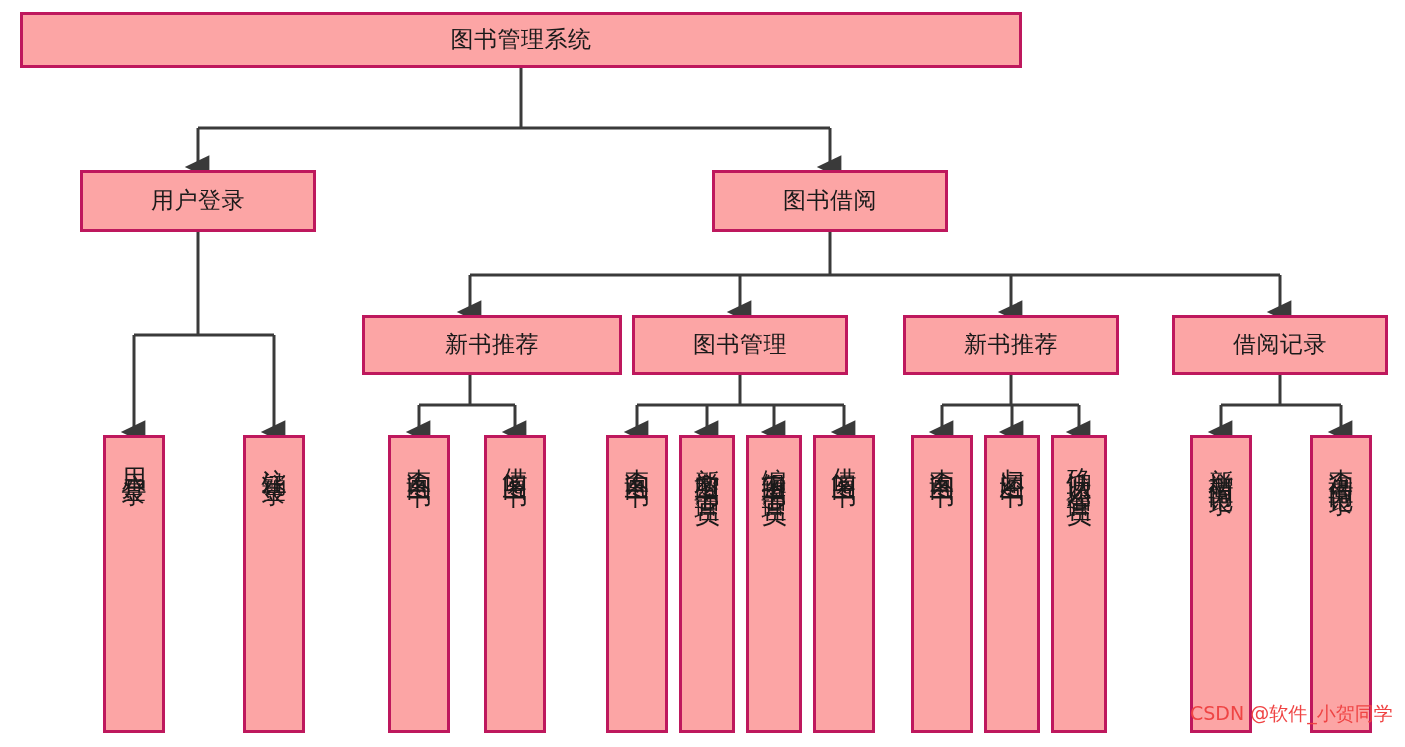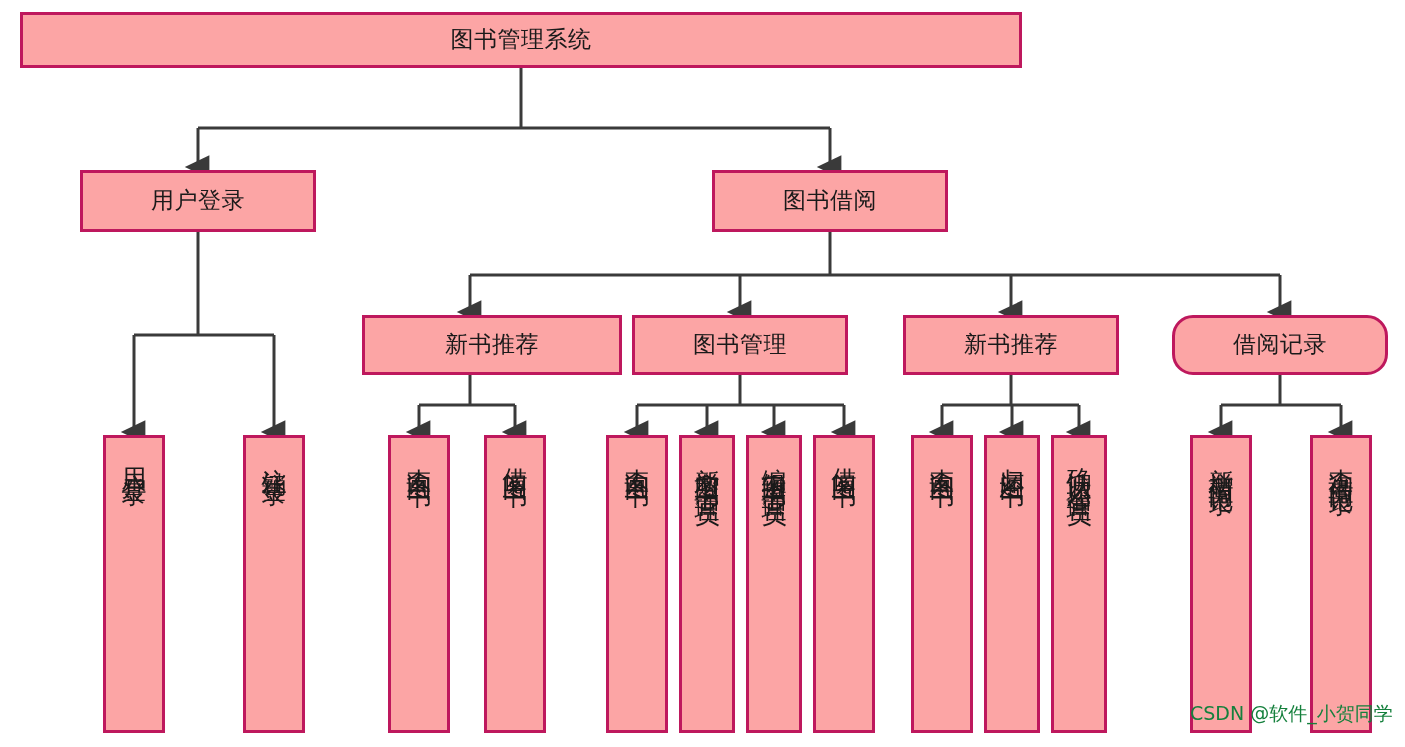--- a/index.html
+++ b/index.html
@@ -52,21 +52,21 @@
     font-size: 25px;
     letter-spacing: 5px;
     line-height: 1;
     white-space: nowrap;
   }
   .watermark {
     position: absolute;
     left: 1190px;
     top: 701px;
     font-size: 19px;
-    color: #15803d;
+    color: #ef4444;
     white-space: nowrap;
     font-family: "DejaVu Sans", "Liberation Sans", sans-serif;
   }
 </style>
 </head>
 <body>
 
 <div id="canvas">
 
   <svg class="edges" viewBox="0 0 1405 747">
@@ -124,21 +124,21 @@
       </div>
       <div class="node horiz" style="left: 362px; top: 315px; width: 260px; height: 60px;">
         <span class="lbl">新书推荐</span>
       </div>
       <div class="node horiz" style="left: 632px; top: 315px; width: 216px; height: 60px;">
         <span class="lbl">图书管理</span>
       </div>
       <div class="node horiz" style="left: 903px; top: 315px; width: 216px; height: 60px;">
         <span class="lbl">新书推荐</span>
       </div>
-      <div class="node horiz" style="left: 1172px; top: 315px; width: 216px; height: 60px; border-radius: 21px;">
+      <div class="node horiz" style="left: 1172px; top: 315px; width: 216px; height: 60px;">
         <span class="lbl">借阅记录</span>
       </div>
       <div class="node vert" style="left: 103px; top: 435px; width: 62px; height: 298px;">
         <span class="lbl">用户登录</span>
       </div>
       <div class="node vert" style="left: 243px; top: 435px; width: 62px; height: 298px;">
         <span class="lbl">注销登录</span>
       </div>
       <div class="node vert" style="left: 388px; top: 435px; width: 62px; height: 298px;">
         <span class="lbl">查询图书</span>

